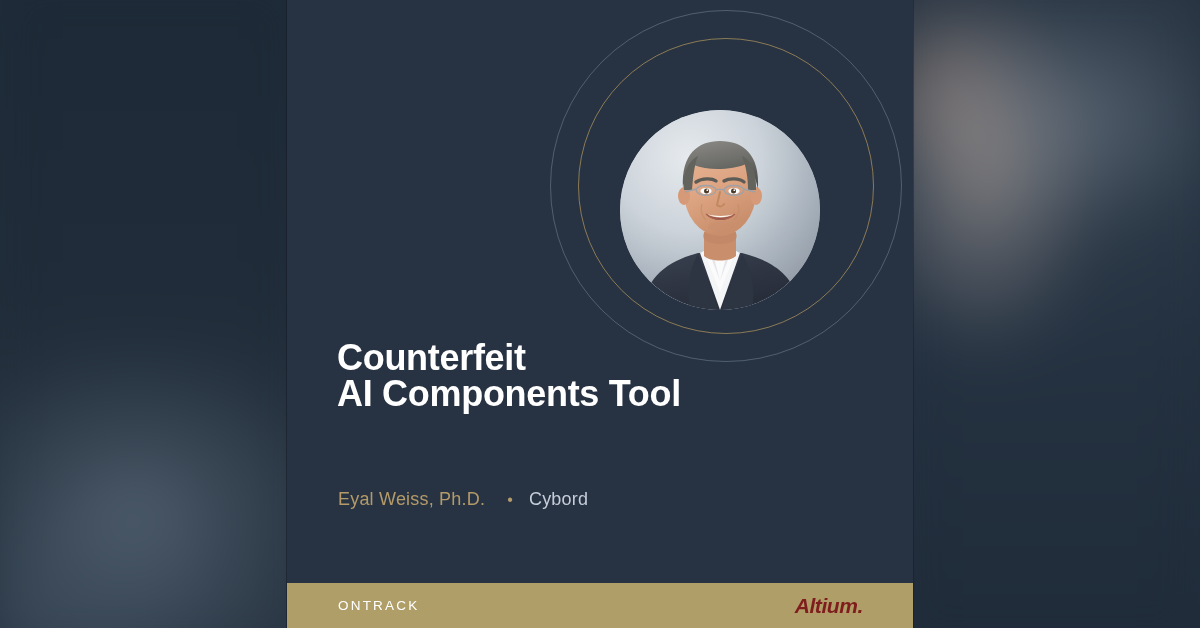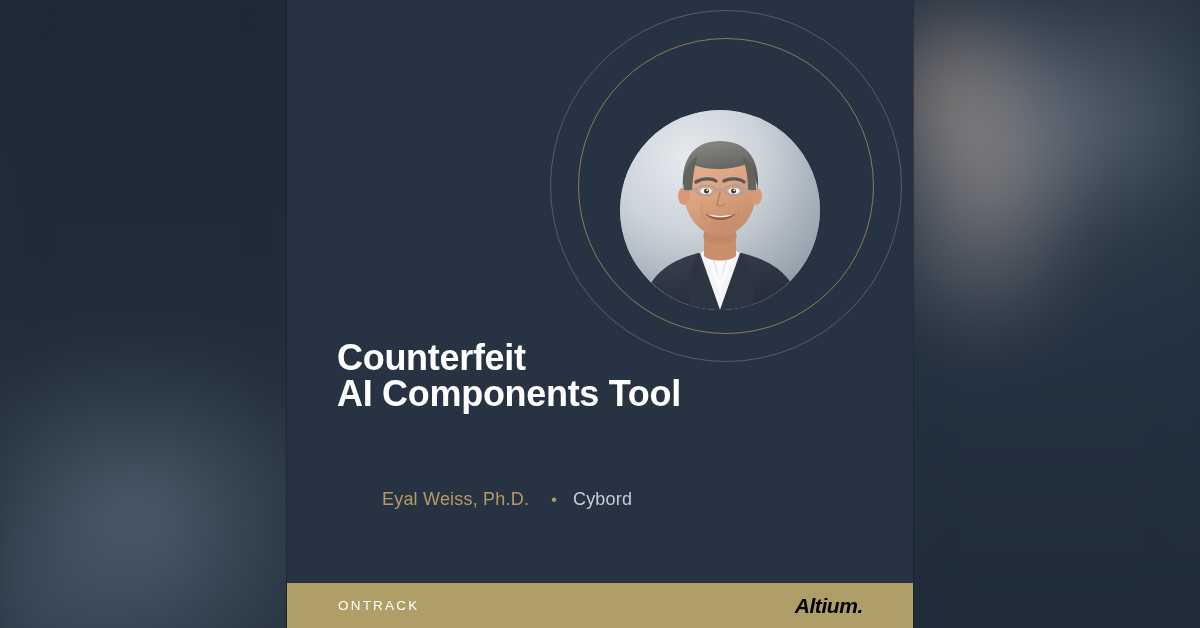--- a/index.html
+++ b/index.html
@@ -98,21 +98,21 @@
 
   
   #speaker-row {
     position:absolute;
     left:51px; top:489px;
     display:flex;
     align-items:center;
     font-size:18px;
     letter-spacing:0.2px;
   }
-  #speaker-name { color:#b49a68;margin-left:44px; }
+  #speaker-name { color:#b49a68; }
   #speaker-sep  { color:#b49a68; margin:0 16px 0 22px; font-size:16px; line-height:1; }
   #speaker-org  { color:#c5cdd8;text-align:center; }
 
   
   #footer {
     position:absolute;
     left:0; bottom:0;
     width:626px; height:45px;
     background:#b09e68;
     display:flex;
@@ -120,21 +120,21 @@
     justify-content:space-between;
     padding:0 50px 0 51px;
   }
   #footer-brand {
     color:#ffffff;
     font-size:13.5px;
     letter-spacing:2.2px;
     font-weight:normal;
   }
   #footer-logo {
-    color:#000000;
+    color:#7f1d1d;
     font-size:21px;
     font-weight:bold;
     font-style:italic;
     letter-spacing:-0.4px;
     font-family:"Liberation Sans", sans-serif;
   }
 </style>
 </head>
 <body>
 

